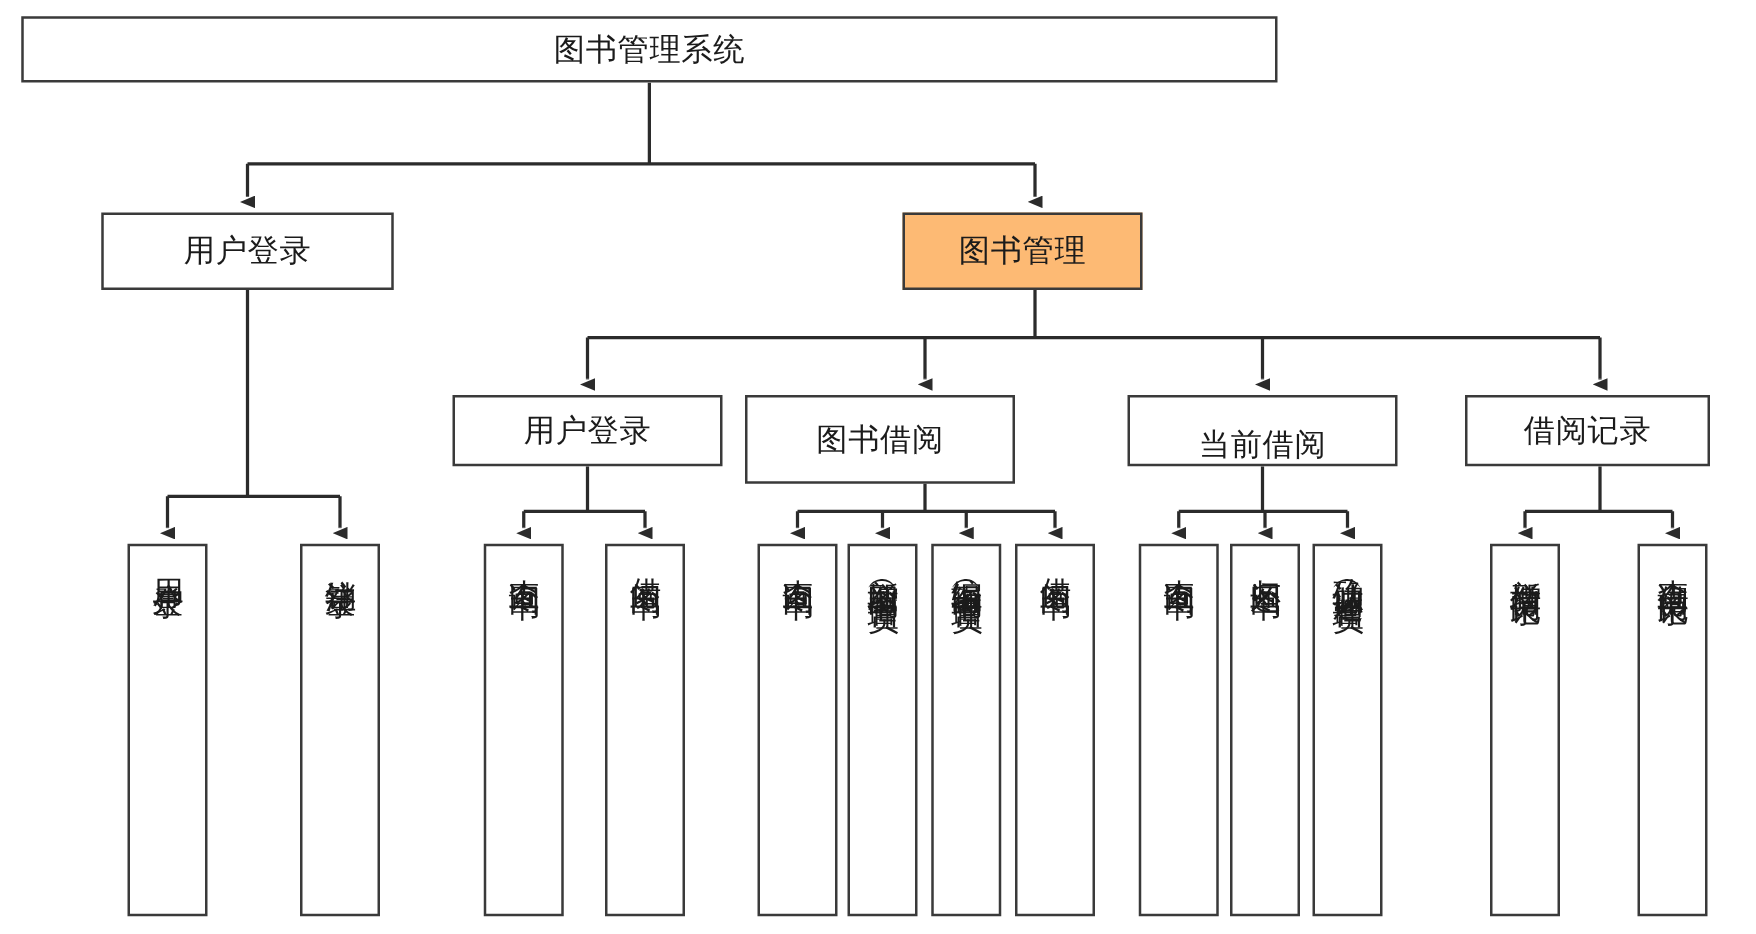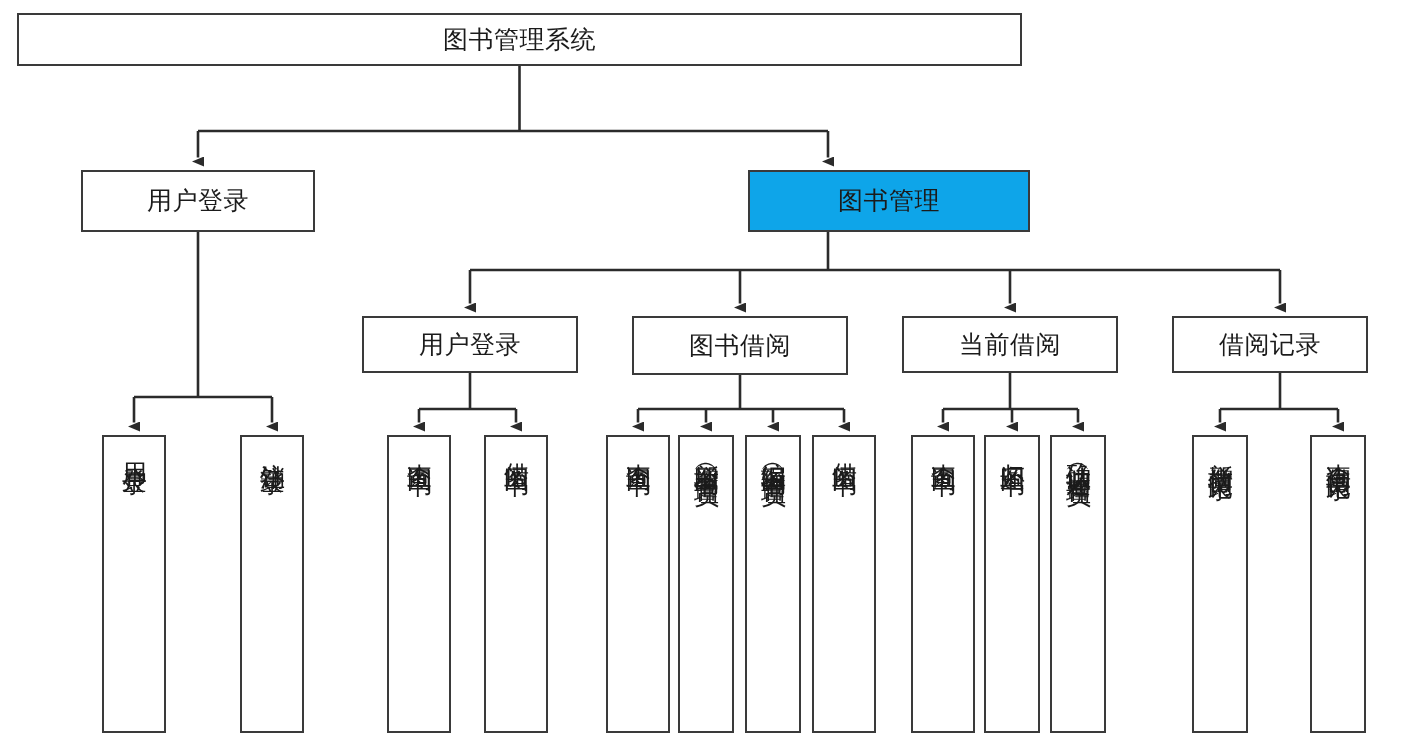--- a/index.html
+++ b/index.html
@@ -131,30 +131,30 @@
       </g>
   </svg>
 
   <div id="nodes">
       <div class="node node-h node-root" style="left: 17px; top: 13px; width: 1005px; height: 53px; border-color: rgb(58, 58, 58); background: rgb(255, 255, 255); color: rgb(27, 27, 27);">
         <span>图书管理系统</span>
       </div>
       <div class="node node-h" style="left: 81px; top: 170px; width: 234px; height: 62px; border-color: rgb(58, 58, 58); background: rgb(255, 255, 255); color: rgb(27, 27, 27);">
         <span>用户登录</span>
       </div>
-      <div class="node node-h" style="left: 748px; top: 170px; width: 282px; height: 62px; border-color: rgb(58, 58, 58); background: #0ea5e9; color: rgb(27, 27, 27);">
+      <div class="node node-h" style="left: 722px; top: 170px; width: 192px; height: 62px; border-color: rgb(58, 58, 58); background: #fdba74; color: rgb(27, 27, 27);">
         <span>图书管理</span>
       </div>
       <div class="node node-h" style="left: 362px; top: 316px; width: 216px; height: 57px; border-color: rgb(58, 58, 58); background: rgb(255, 255, 255); color: rgb(27, 27, 27);">
         <span>用户登录</span>
       </div>
-      <div class="node node-h" style="left: 632px; top: 316px; width: 216px; height: 59px; border-color: rgb(58, 58, 58); background: rgb(255, 255, 255); color: rgb(27, 27, 27); text-align: right;">
+      <div class="node node-h" style="left: 596px; top: 316px; width: 216px; height: 71px; border-color: rgb(58, 58, 58); background: rgb(255, 255, 255); color: rgb(27, 27, 27); text-align: right;">
         <span>图书借阅</span>
       </div>
-      <div class="node node-h" style="left: 902px; top: 316px; width: 216px; height: 57px; border-color: rgb(58, 58, 58); background: rgb(255, 255, 255); color: rgb(27, 27, 27);">
+      <div class="node node-h" style="left: 902px; top: 316px; width: 216px; height: 57px; border-color: rgb(58, 58, 58); background: rgb(255, 255, 255); color: rgb(27, 27, 27); align-items: flex-end;">
         <span>当前借阅</span>
       </div>
       <div class="node node-h" style="left: 1172px; top: 316px; width: 196px; height: 57px; border-color: rgb(58, 58, 58); background: rgb(255, 255, 255); color: rgb(27, 27, 27);">
         <span>借阅记录</span>
       </div>
       <div class="node node-v" style="left: 102px; top: 435px; width: 64px; height: 298px; border-color: rgb(58, 58, 58); background: rgb(255, 255, 255); color: rgb(27, 27, 27);">
         <span class="vtext">用户登录</span>
       </div>
       <div class="node node-v" style="left: 240px; top: 435px; width: 64px; height: 298px; border-color: rgb(58, 58, 58); background: rgb(255, 255, 255); color: rgb(27, 27, 27);">
         <span class="vtext">注销登录</span>

